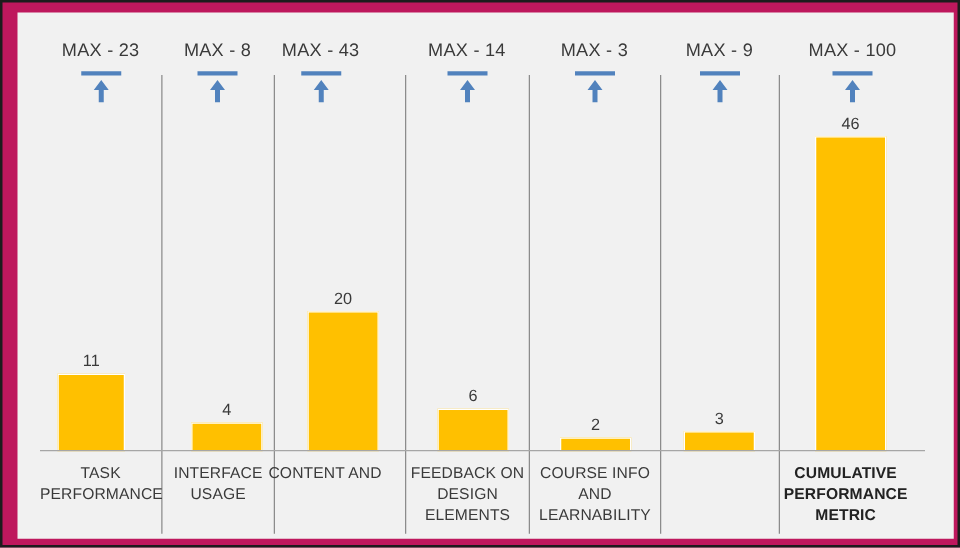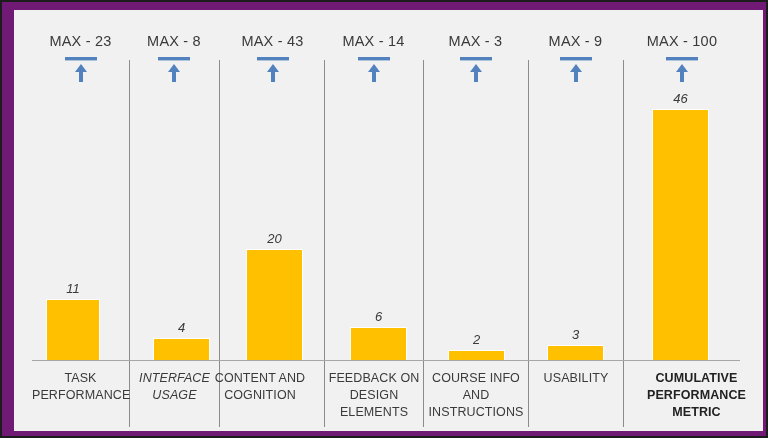--- a/index.html
+++ b/index.html
@@ -15,21 +15,21 @@
   }
 
   
   #frame {
     position: absolute;
     left: 0; top: 0;
     width: 768px;
     height: 438px;
     box-sizing: border-box;
     border: 2px solid #1c1c1c;
-    background: #701a75;
+    background: #be185d;
   }
 
   
   #plate {
     position: absolute;
     left: 12px;
     top: 8px;
     width: 749px;
     height: 421px;
     background: #f1f1f1;
@@ -82,21 +82,20 @@
     background: #a6a6a6;
   }
 
   .bar-cell {
     position: absolute;
     bottom: 0;
     display: flex;
     flex-direction: column;
     justify-content: flex-end;
     align-items: center;
-    font-style: italic;
   }
   .bar-val {
     font-size: 13px;
     color: #3a3a3a;
     line-height: 15px;
     margin-bottom: 3px;
   }
   .bar {
     width: 100%;
     background: #ffc000;
@@ -145,21 +144,21 @@
     <div class="maxcell" style="left:115px; width:90px;">
       <div class="maxlabel">MAX - 8</div>
       <div class="arrow-wrap">
         <svg width="38" height="26" viewBox="0 0 38 26" aria-hidden="true">
           <rect x="3" y="1" width="32" height="3.4" fill="#5182bd"></rect>
           <path d="M19 8 L25 16 L21 16 L21 26 L17 26 L17 16 L13 16 Z" fill="#5182bd"></path>
         </svg>
       </div>
     </div>
 
-    <div class="maxcell" style="left:206px; width:105px;">
+    <div class="maxcell" style="left:190px; width:105px;">
       <div class="maxlabel">MAX - 43</div>
       <div class="arrow-wrap">
         <svg width="38" height="26" viewBox="0 0 38 26" aria-hidden="true">
           <rect x="3" y="1" width="32" height="3.4" fill="#5182bd"></rect>
           <path d="M19 8 L25 16 L21 16 L21 26 L17 26 L17 16 L13 16 Z" fill="#5182bd"></path>
         </svg>
       </div>
     </div>
 
     <div class="maxcell" style="left:310px; width:99px;">
@@ -241,46 +240,42 @@
 
     </div>
 
     <div id="axis"></div>
 
     <div class="catcell" style="left:18px; width:97px;">
       <div>TASK</div>
       <div>PERFORMANCE</div>
     </div>
 
-    <div class="catcell" style="left:116px; width:89px;font-style:italic;">
+    <div class="catcell" style="left:116px; width:89px;">
       <div>INTERFACE</div>
       <div>USAGE</div>
     </div>
 
     <div class="catcell" style="left:194px; width:104px;">
       <div>CONTENT AND</div>
-      <div>COGNITION</div>
     </div>
 
     <div class="catcell" style="left:311px; width:98px;">
       <div>FEEDBACK ON</div>
       <div>DESIGN</div>
       <div>ELEMENTS</div>
     </div>
 
     <div class="catcell" style="left:410px; width:104px;">
       <div>COURSE INFO</div>
       <div>AND</div>
-      <div>INSTRUCTIONS</div>
-    </div>
-
-    <div class="catcell" style="left:515px; width:94px;">
-      <div>USABILITY</div>
-    </div>
-
-    <div class="catcell bold" style="left:624px; width:117px;">
+      <div>LEARNABILITY</div>
+    </div>
+
+
+    <div class="catcell bold" style="left:604px; width:117px;">
       <div>CUMULATIVE</div>
       <div>PERFORMANCE</div>
       <div>METRIC</div>
     </div>
 
   </div>
 </div>
 
 </body></html>

